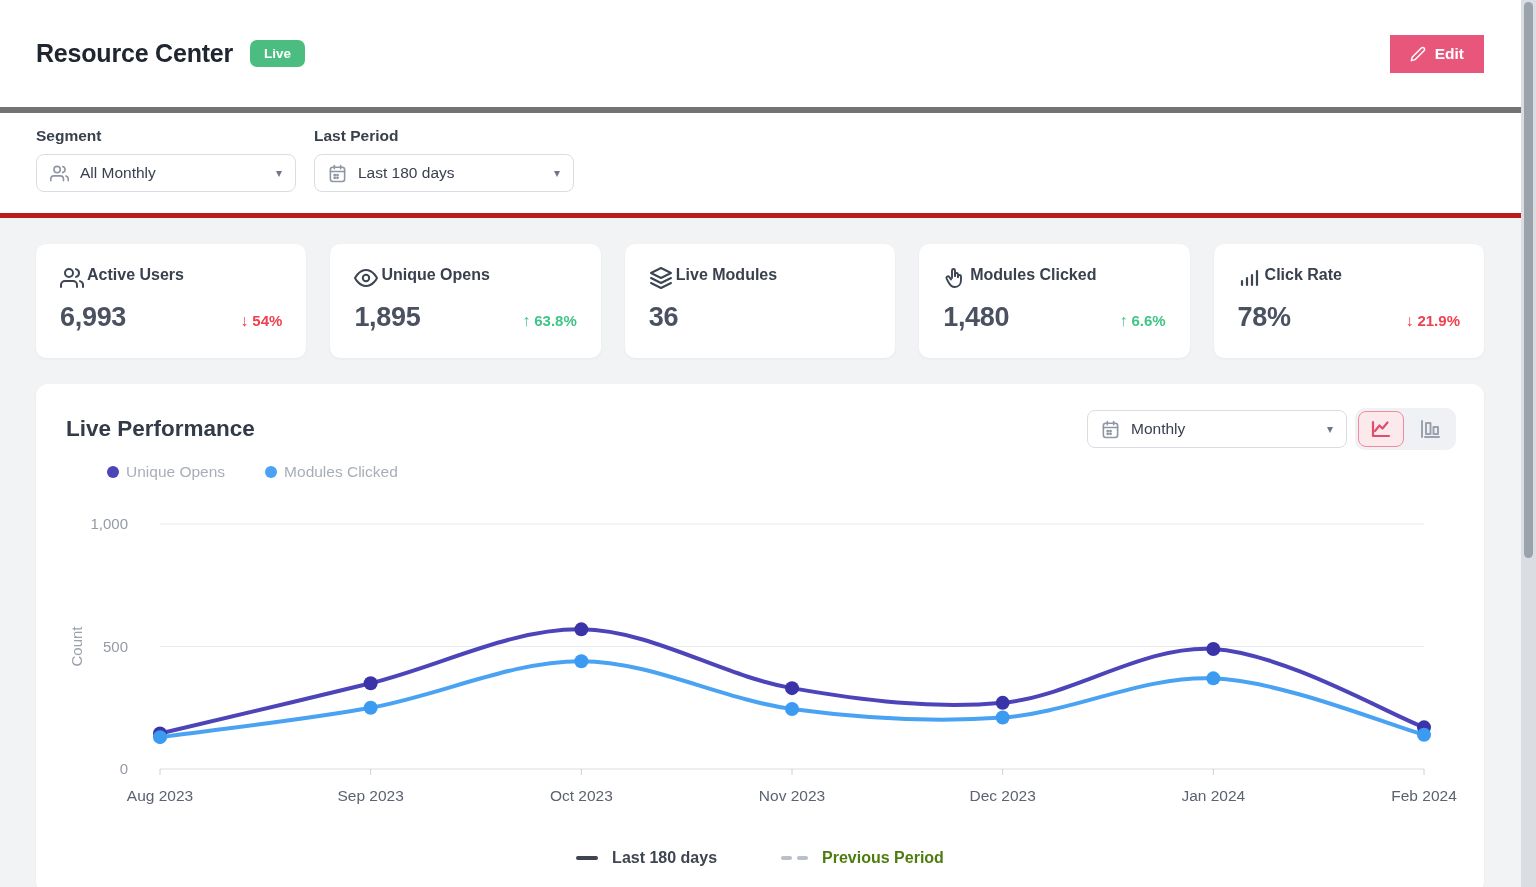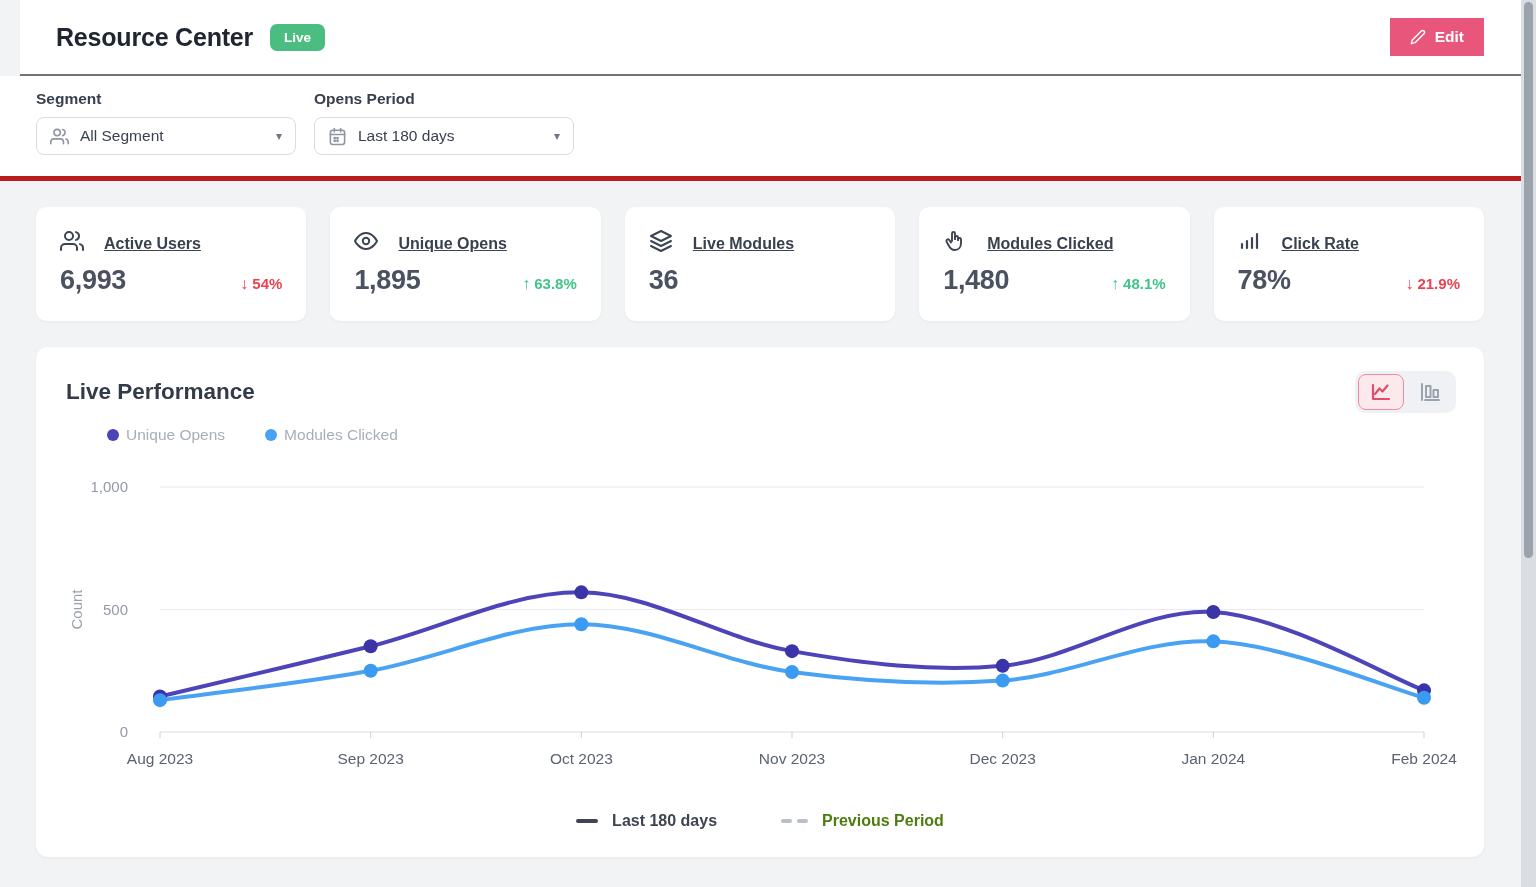--- a/index.html
+++ b/index.html
@@ -6,28 +6,27 @@
   html, body { width: 1536px; height: 887px; overflow: hidden; }
   body {
     font-family: "Liberation Sans", sans-serif;
     background: #f2f3f5;
     color: #39414e;
     position: relative;
   }
 
   
   .topbar {
-    height: 76px;
+    height: 113px;
     background: #ffffff;
-    border-bottom: 2px solid #737373;
+    border-bottom: 6px solid #737373;
     display: flex;
     align-items: center;
     justify-content: space-between;
     padding: 0 52px 0 36px;
-    margin-left: 20px;
   }
   .title-wrap { display: flex; align-items: center; gap: 17px; }
   .page-title { font-size: 25px; font-weight: 700; color: #20262f; letter-spacing: -0.2px; }
   .live-badge {
     background: #4cbd81; color: #fff;
     font-size: 13.5px; font-weight: 700;
     padding: 6px 14px; border-radius: 7px; text-align: center;
   }
   .edit-btn {
     background: #e8567c; color: #fff; border: none; cursor: pointer;
@@ -60,21 +59,21 @@
 
   .stats-row {
     display: grid; grid-template-columns: repeat(5, 1fr); gap: 24px;
   }
   .stat-card {
     background: #fff; border-radius: 10px;
     padding: 22px 24px 20px;
     box-shadow: 0 1px 3px rgba(23,30,40,.05);
     height: 114px;
   }
-  .stat-head { display: flex; align-items: flex-end; gap: 20px; color: #3d4552; text-decoration: underline; }
+  .stat-head { display: flex; align-items: flex-start; gap: 3px; color: #3d4552; }
   .stat-label { font-size: 16px; font-weight: 700; color: #39414e; }
   .stat-value-row { display: flex; align-items: baseline; justify-content: space-between; margin-top: 12px; }
   .stat-value { font-size: 27px; font-weight: 700; color: #4a5160; letter-spacing: -0.3px; }
   .delta { font-size: 15px; font-weight: 700; display: flex; align-items: baseline; gap: 4px; }
   .delta .arr { font-size: 16px; }
   .delta.down { color: #ef4050; }
   .delta.up { color: #40c487; }
   .delta.none { visibility: hidden; }
 
   
@@ -157,26 +156,26 @@
     <div class="filter-label">Segment</div>
     <div class="select">
       <span class="sicon">
         <svg class="ic" width="19" height="19" viewBox="0 0 24 24" fill="none" stroke="currentColor" stroke-width="2" stroke-linecap="round" stroke-linejoin="round">
             <path d="M17 21v-2a4 4 0 0 0-4-4H5a4 4 0 0 0-4 4v2"></path>
             <circle cx="9" cy="7" r="4"></circle>
             <path d="M23 21v-2a4 4 0 0 0-3-3.87"></path>
             <path d="M16 3.13a4 4 0 0 1 0 7.75"></path>
           </svg>
       </span>
-      <span>All Segment</span>
+      <span>All Monthly</span>
       <span class="caret"></span>
     </div>
   </div>
   <div class="filter-group">
-    <div class="filter-label">Opens Period</div>
+    <div class="filter-label">Last Period</div>
     <div class="select">
       <span class="sicon">
         <svg class="ic" width="19" height="19" viewBox="0 0 24 24" fill="none" stroke="currentColor" stroke-width="2" stroke-linecap="round" stroke-linejoin="round">
             <rect x="3" y="4" width="18" height="18" rx="3"></rect>
             <line x1="16" y1="2" x2="16" y2="6"></line>
             <line x1="8" y1="2" x2="8" y2="6"></line>
             <line x1="3" y1="9.5" x2="21" y2="9.5"></line>
             <circle cx="8.5" cy="14" r="0.8" fill="currentColor"></circle>
             <circle cx="12" cy="14" r="0.8" fill="currentColor"></circle>
             <circle cx="8.5" cy="17.5" r="0.8" fill="currentColor"></circle>
@@ -261,21 +260,21 @@
               <path d="M12 10V8.5a1.5 1.5 0 0 1 3 0V11"></path>
               <path d="M15 11v-.5a1.5 1.5 0 0 1 3 0V14c0 4-2.2 7-6.2 7-3.2 0-4.8-1.8-6.3-4.7l-1.9-3.7c-.4-.8-.1-1.7.7-2.1.7-.3 1.5-.1 2 .5L8 13.4"></path>
             </svg>
         </span>
         <span class="stat-label">Modules Clicked</span>
       </div>
       <div class="stat-value-row">
         <span class="stat-value">1,480</span>
         <span class="delta up">
           <span class="arr">↑</span>
-          <span>48.1%</span>
+          <span>6.6%</span>
         </span>
       </div>
     </div>
 
     <div class="stat-card">
       <div class="stat-head">
         <span>
           <svg class="ic" width="24" height="24" viewBox="0 0 24 24" fill="none" stroke="currentColor" stroke-width="2.2" stroke-linecap="round">
               <line x1="4" y1="19" x2="4" y2="15"></line>
               <line x1="9" y1="19" x2="9" y2="12"></line>
@@ -293,20 +292,36 @@
         </span>
       </div>
     </div>
 
   </div>
 
   <div class="chart-card">
     <div class="chart-head">
       <h2 class="chart-title">Live Performance</h2>
       <div class="chart-controls">
+        <div class="select monthly">
+          <span class="sicon">
+            <svg class="ic" width="19" height="19" viewBox="0 0 24 24" fill="none" stroke="currentColor" stroke-width="2" stroke-linecap="round" stroke-linejoin="round">
+                <rect x="3" y="4" width="18" height="18" rx="3"></rect>
+                <line x1="16" y1="2" x2="16" y2="6"></line>
+                <line x1="8" y1="2" x2="8" y2="6"></line>
+                <line x1="3" y1="9.5" x2="21" y2="9.5"></line>
+                <circle cx="8.5" cy="14" r="0.8" fill="currentColor"></circle>
+                <circle cx="12" cy="14" r="0.8" fill="currentColor"></circle>
+                <circle cx="8.5" cy="17.5" r="0.8" fill="currentColor"></circle>
+                <circle cx="12" cy="17.5" r="0.8" fill="currentColor"></circle>
+              </svg>
+          </span>
+          <span>Monthly</span>
+          <span class="caret"></span>
+        </div>
         <div class="toggle-group">
           <button class="toggle-btn active">
             <span>
               <svg class="ic" width="24" height="24" viewBox="0 0 24 24" fill="none" stroke="#e04e6e" stroke-width="2.2" stroke-linecap="round" stroke-linejoin="round">
                   <path d="M4 5v14h16"></path>
                   <polyline points="6 14 10.5 8.5 13.5 11.5 18.5 5.5"></polyline>
                 </svg>
             </span>
           </button>
           <button class="toggle-btn">

